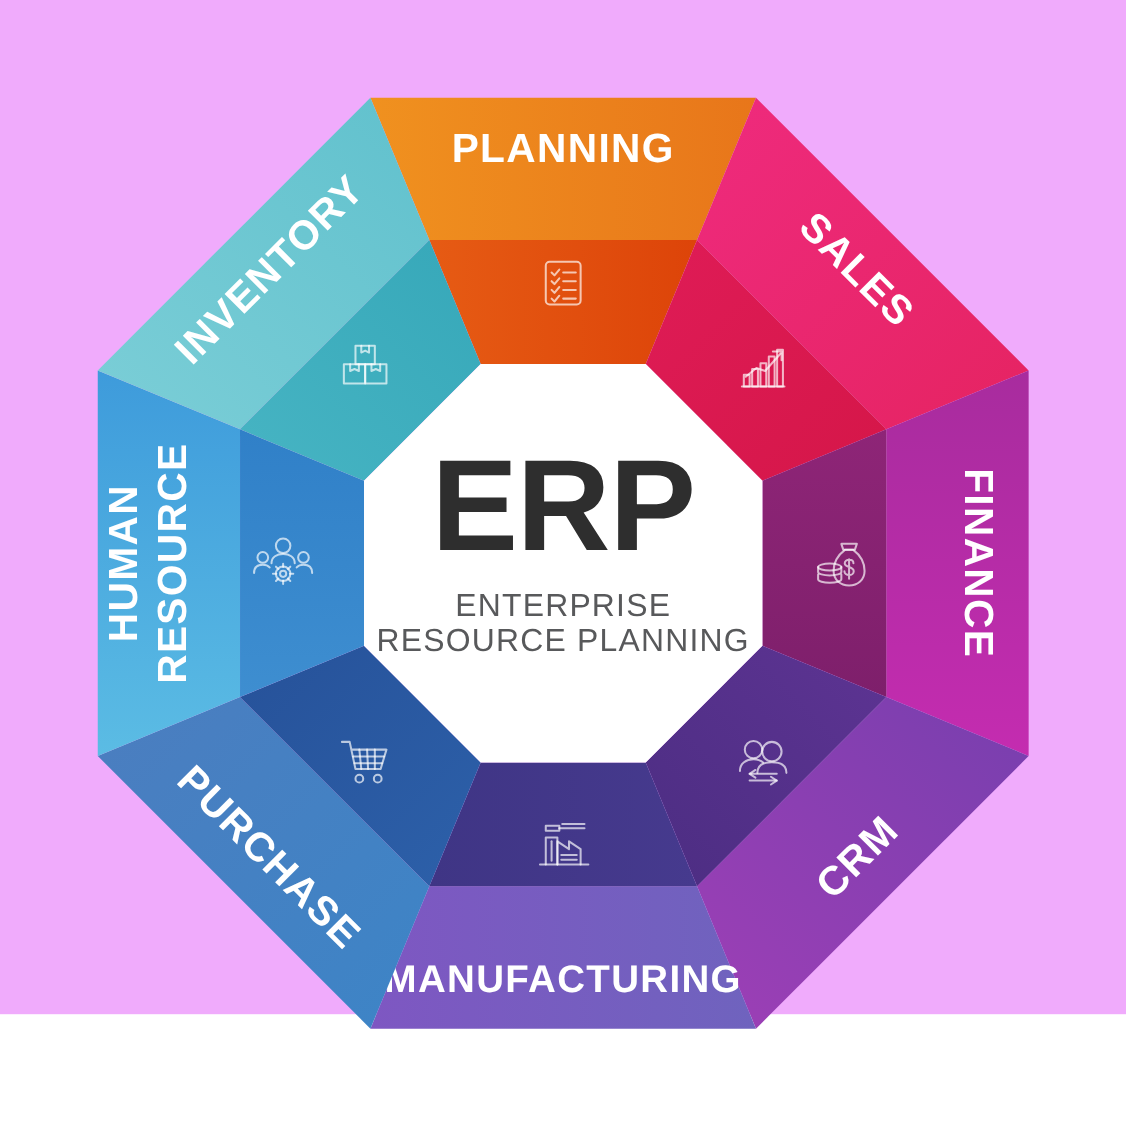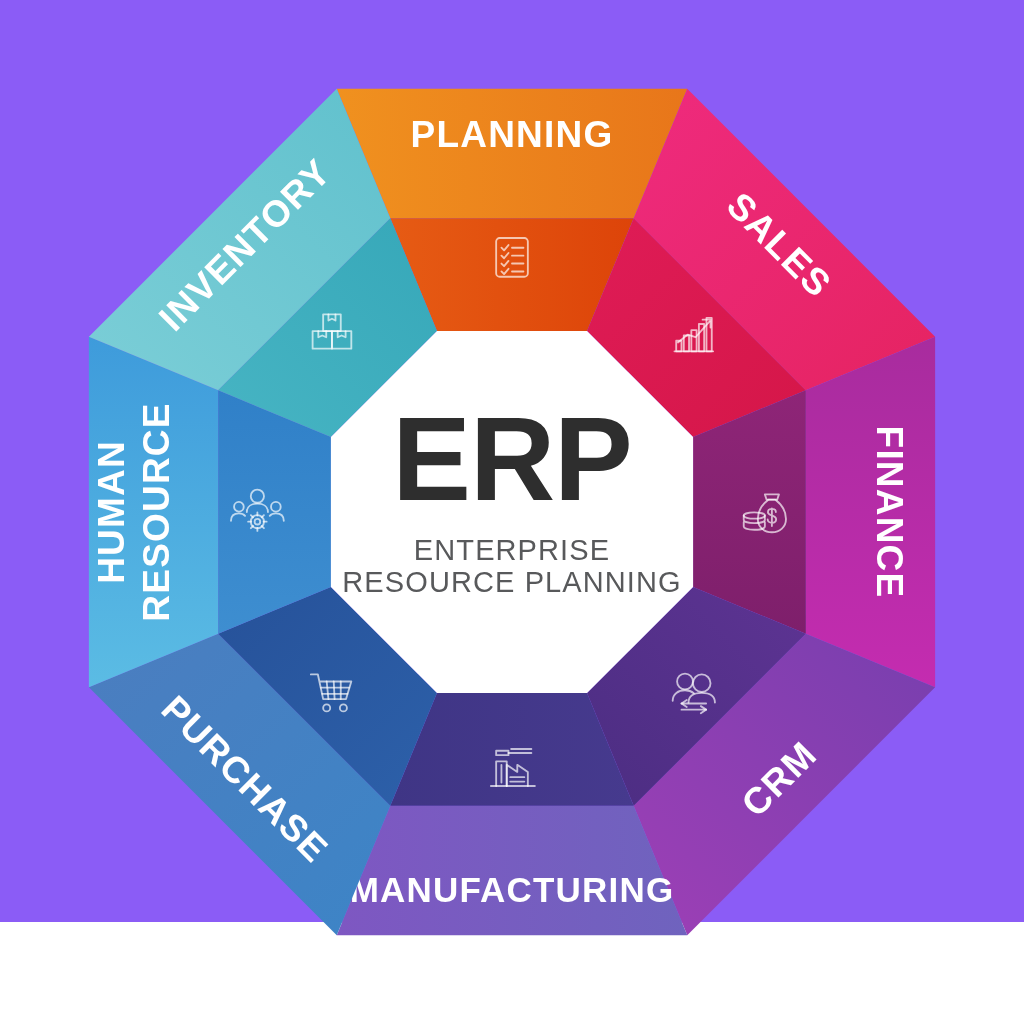--- a/index.html
+++ b/index.html
@@ -11,21 +11,21 @@
   body {
     width: 1024px;
     height: 1024px;
     overflow: hidden;
     font-family: "Liberation Sans", sans-serif;
   }
   #stage {
     position: relative;
     width: 1024px;
     height: 922px;
-    background: #8b5cf6;
+    background: #f0abfc;
   }
   svg#wheel {
     display: block;
     width: 1024px;
     height: 1024px;
   }
   .seg-label {
     font-family: "Liberation Sans", sans-serif;
     font-weight: bold;
     fill: #ffffff;

